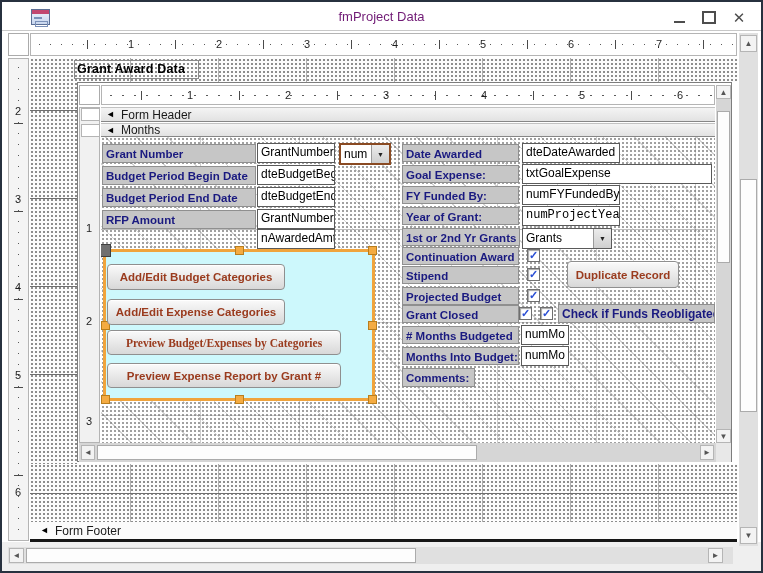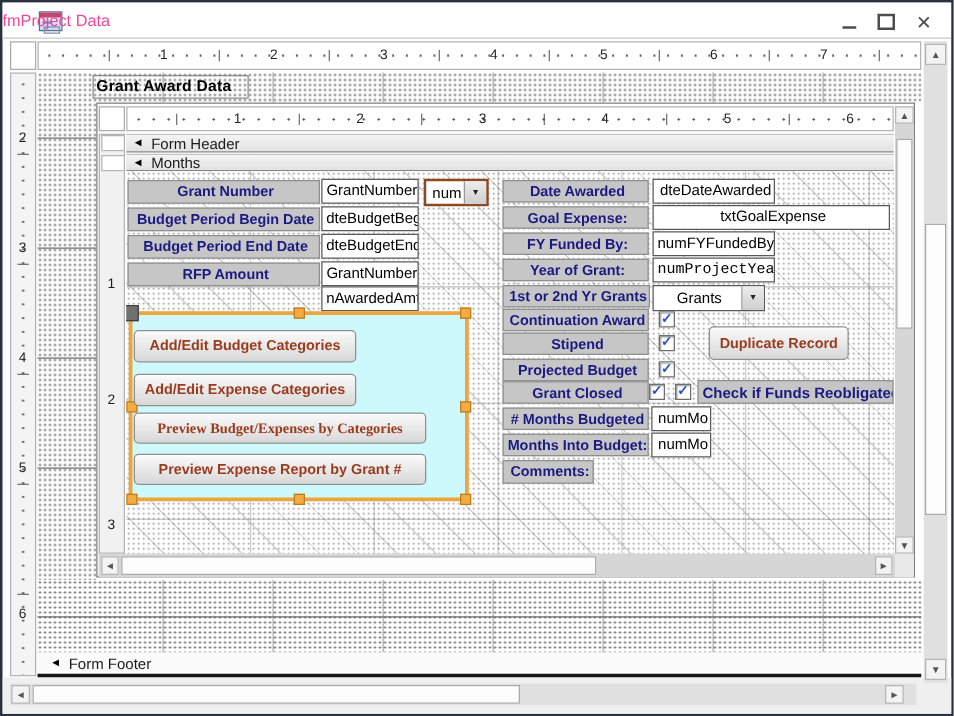--- a/index.html
+++ b/index.html
@@ -4,21 +4,21 @@
 <style>
   html,body{margin:0;padding:0;background:#d8d8d8;}
   #win{
     position:relative;width:763px;height:573px;background:#ffffff;
     font-family:"Liberation Sans",sans-serif;overflow:hidden;
     border:2px solid #27313f;box-sizing:border-box;
   }
   .abs{position:absolute;box-sizing:border-box;}
   
   .titlebar{left:0;top:0;right:0;height:29px;background:#fff;border-bottom:1px solid #c8c8c8;}
-  .title-text{left:0;right:0;top:7px;text-align:left;font-size:13px;color:#ec4899;}
+  .title-text{left:0;right:0;top:7px;text-align:center;font-size:13px;color:#701a75;}
   .winbtn{top:7px;width:22px;height:17px;display:flex;align-items:center;justify-content:center;color:#4d4d4d;font-size:13px;}
   .max-glyph{width:10px;height:9px;border:2px solid #4d4d4d;}
   .min-glyph{width:11px;height:0;border-top:2px solid #4d4d4d;margin-top:8px;}
   .appicon{left:29px;top:7px;width:19px;height:16px;border:1px solid #5c6f95;background:linear-gradient(#eef3fb,#c8d6ee);}
   .appicon .bar{position:absolute;left:0;right:0;top:0;height:4px;background:#c2476f;}
   .appicon .l1{position:absolute;left:2px;top:7px;width:8px;height:2px;background:#7a90b8;}
   .appicon .l2{position:absolute;left:3px;top:11px;width:11px;height:4px;border:1px solid #7a90b8;}
   
   .corner{background:#fff;border:1px solid #ababab;}
   .hruler{background:#fff;border:1px solid #b4b4b4;
@@ -191,21 +191,21 @@
 
     <div class="abs secbar" style="left:23px;top:24px;width:614px;height:15px;">
       <span class="sec-arrow">◄</span>
       <span>Form Header</span>
     </div>
     <div class="abs secbar" style="left:23px;top:40px;width:614px;height:14px;">
       <span class="sec-arrow">◄</span>
       <span>Months</span>
     </div>
 
-    <div class="abs sf-content" style="left:23px;top:54px;width:614px;height:306px;text-align:center;">
+    <div class="abs sf-content" style="left:23px;top:54px;width:614px;height:306px;">
 
       <div class="abs gridline-v" style="left:99px;top:0;height:306px;opacity:.35;"></div>
       <div class="abs gridline-v" style="left:198px;top:0;height:306px;opacity:.35;"></div>
       <div class="abs gridline-v" style="left:297px;top:0;height:306px;opacity:.35;"></div>
       <div class="abs gridline-v" style="left:396px;top:0;height:306px;opacity:.35;"></div>
       <div class="abs gridline-v" style="left:495px;top:0;height:306px;opacity:.35;"></div>
       <div class="abs gridline-v" style="left:594px;top:0;height:306px;opacity:.35;"></div>
       <div class="abs gridline-h" style="left:0;top:92px;width:614px;opacity:.45;"></div>
       <div class="abs gridline-h" style="left:0;top:185px;width:614px;opacity:.35;"></div>
       <div class="abs gridline-h" style="left:0;top:278px;width:614px;opacity:.35;"></div>

